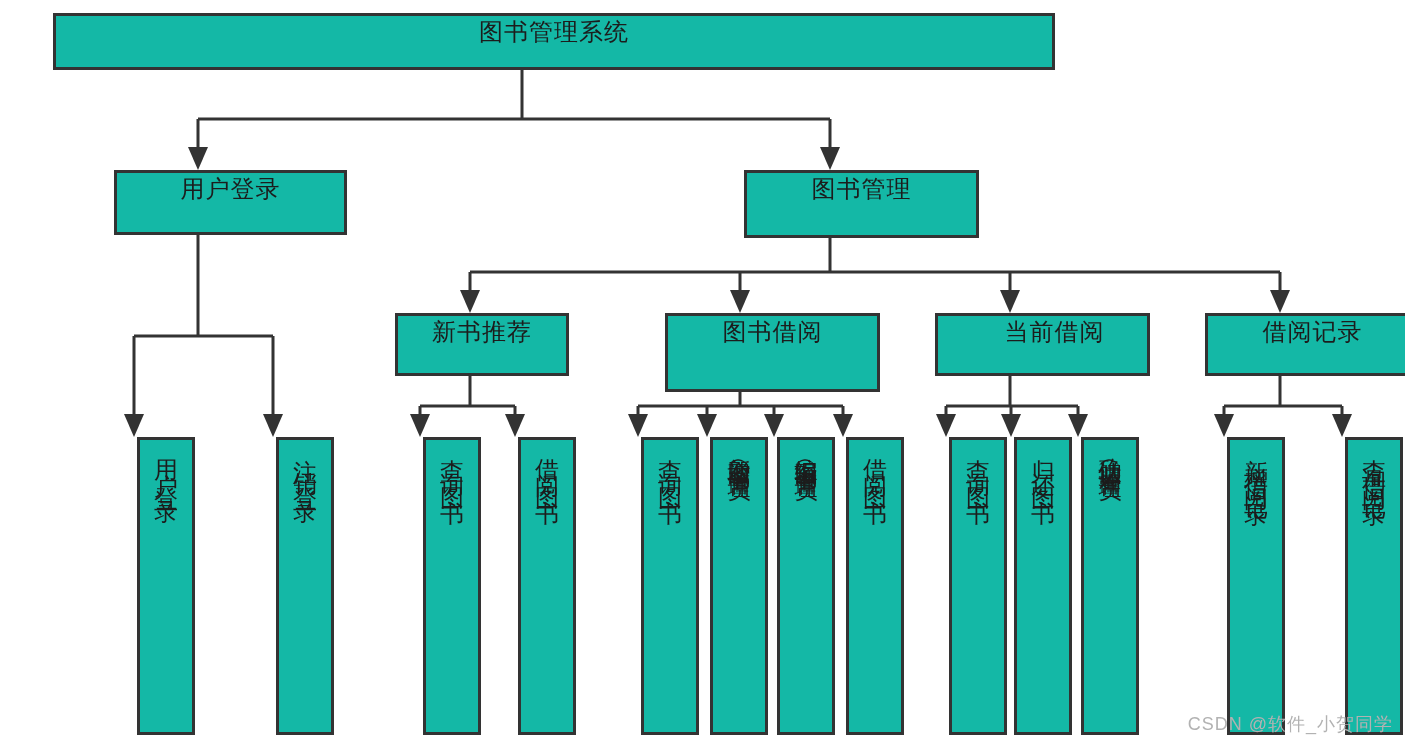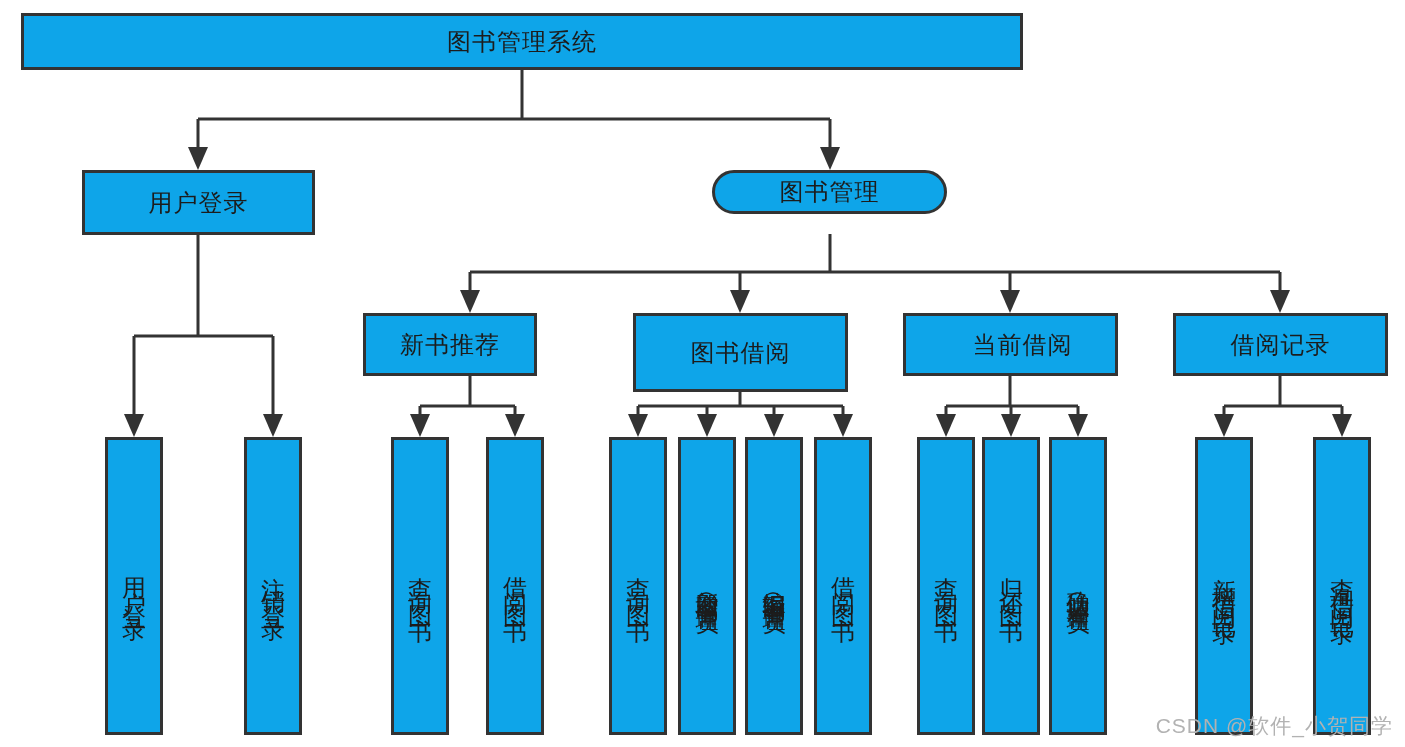--- a/index.html
+++ b/index.html
@@ -18,26 +18,27 @@
   }
   #wires {
     position: absolute;
     left: 0;
     top: 0;
     z-index: 1;
   }
   .box {
     position: absolute;
     box-sizing: border-box;
-    background: #0ea5e9;
+    background: #14b8a6;
     border: 3px solid #333333;
     display: flex;
-    align-items: center;
+    align-items: flex-start;
     justify-content: center;
     z-index: 2;
+    margin-left: 32px;
   }
   .h-label {
     font-size: 24px;
     color: #1c1c1c;
     letter-spacing: 1px;
     white-space: nowrap;
   }
   .v-box {
     top: 437px;
     height: 298px;
@@ -50,21 +51,21 @@
     letter-spacing: 14px;
     color: #1c1c1c;
     line-height: 1;
   }
   .v-label.mid  { letter-spacing: 9px; }
   .v-label.long { letter-spacing: 3px; font-size: 23px; }
   #watermark {
     position: absolute;
     top: 712px;
     right: 12px;
-    font-size: 21px;
+    font-size: 18px;
     color: #b2b2b2;
     letter-spacing: 1px;
     z-index: 5;
     white-space: nowrap;
   }
 </style>
 </head>
 <body>
 
 <div id="stage">
@@ -102,21 +103,21 @@
     </g>
   </svg>
 
   <div class="box" style="left:21px; top:13px; width:1002px; height:57px;">
     <span class="h-label">图书管理系统</span>
   </div>
 
   <div class="box" style="left:82px; top:170px; width:233px; height:65px;">
     <span class="h-label">用户登录</span>
   </div>
-  <div class="box" style="left:712px; top:170px; width:235px; height:44px;border-radius:27px;">
+  <div class="box" style="left:712px; top:170px; width:235px; height:68px;">
     <span class="h-label">图书管理</span>
   </div>
 
   <div class="box" style="left:363px; top:313px; width:174px; height:63px;">
     <span class="h-label">新书推荐</span>
   </div>
   <div class="box" style="left:633px; top:313px; width:215px; height:79px;">
     <span class="h-label">图书借阅</span>
   </div>
   <div class="box" style="left:903px; top:313px; width:215px; height:63px;padding-left:24px;">

